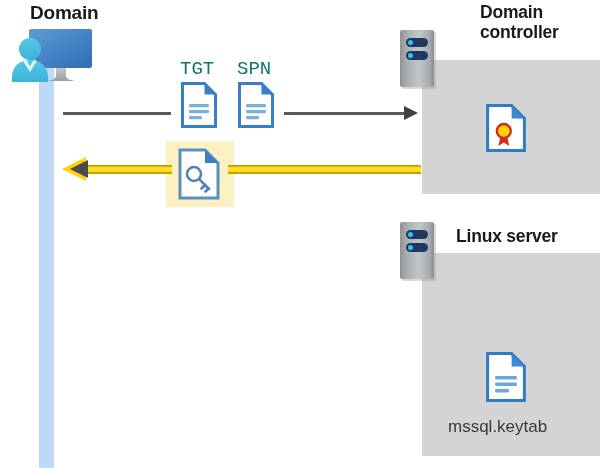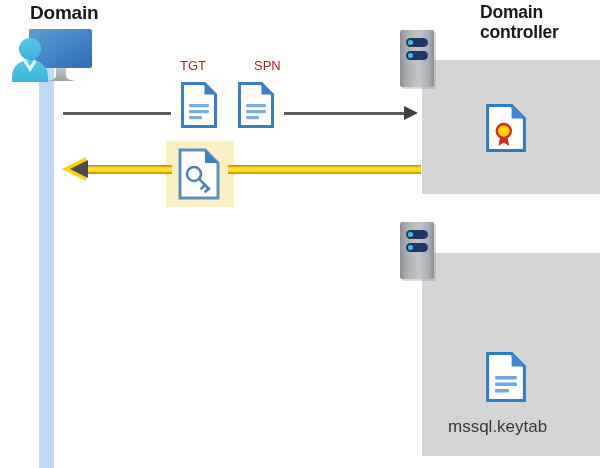--- a/index.html
+++ b/index.html
@@ -40,26 +40,26 @@
     width: 140px;
   }
   #linux-title {
     left: 456px; top: 227px;
     font-size: 17.5px;
     width: 145px;
   }
 
   
   .doclabel {
-    font-family: Liberation Sans, sans-serif;
-    font-size: 13px;
-    color: #b91c1c;
+    font-family: Liberation Mono, monospace;
+    font-size: 19px;
+    color: #0f766e;
   }
   #tgt-label { left: 180px; top: 58px; }
-  #spn-label { left: 254px; top: 58px; }
+  #spn-label { left: 237px; top: 58px; }
 
   #keytab-label {
     left: 448px; top: 417px;
     font-family: "Liberation Sans", sans-serif;
     font-size: 17px;
     color: #3a3a3a;
   }
 
   
   #client-lifeline {
@@ -274,20 +274,21 @@
   </div>
 
   <div class="abs rack" id="linux-rack">
     <div class="bar b1">
         <div class="dot"></div>
       </div>
     <div class="bar b2">
         <div class="dot"></div>
       </div>
   </div>
+  <div class="abs title nosel" id="linux-title">Linux server</div>
 
 
   <div class="abs iconwrap" id="keytab-doc">
     <svg width="40" height="50" viewBox="0 0 40 50" xmlns="http://www.w3.org/2000/svg">
       <path d="M1.6 1.6 h24 l12.8 12.8 v34 h-36.8 z" fill="#ffffff" stroke="#2f7cc6" stroke-width="3"></path>
       <path d="M25.6 1.6 l12.8 12.8 h-12.8 z" fill="#3a8ad6"></path>
       <g fill="#6aa7dd">
         <rect x="9" y="24" width="22" height="3.4" rx="1.3"></rect>
         <rect x="9" y="30.5" width="22" height="3.4" rx="1.3"></rect>
         <rect x="9" y="37" width="14" height="3.4" rx="1.3"></rect>

